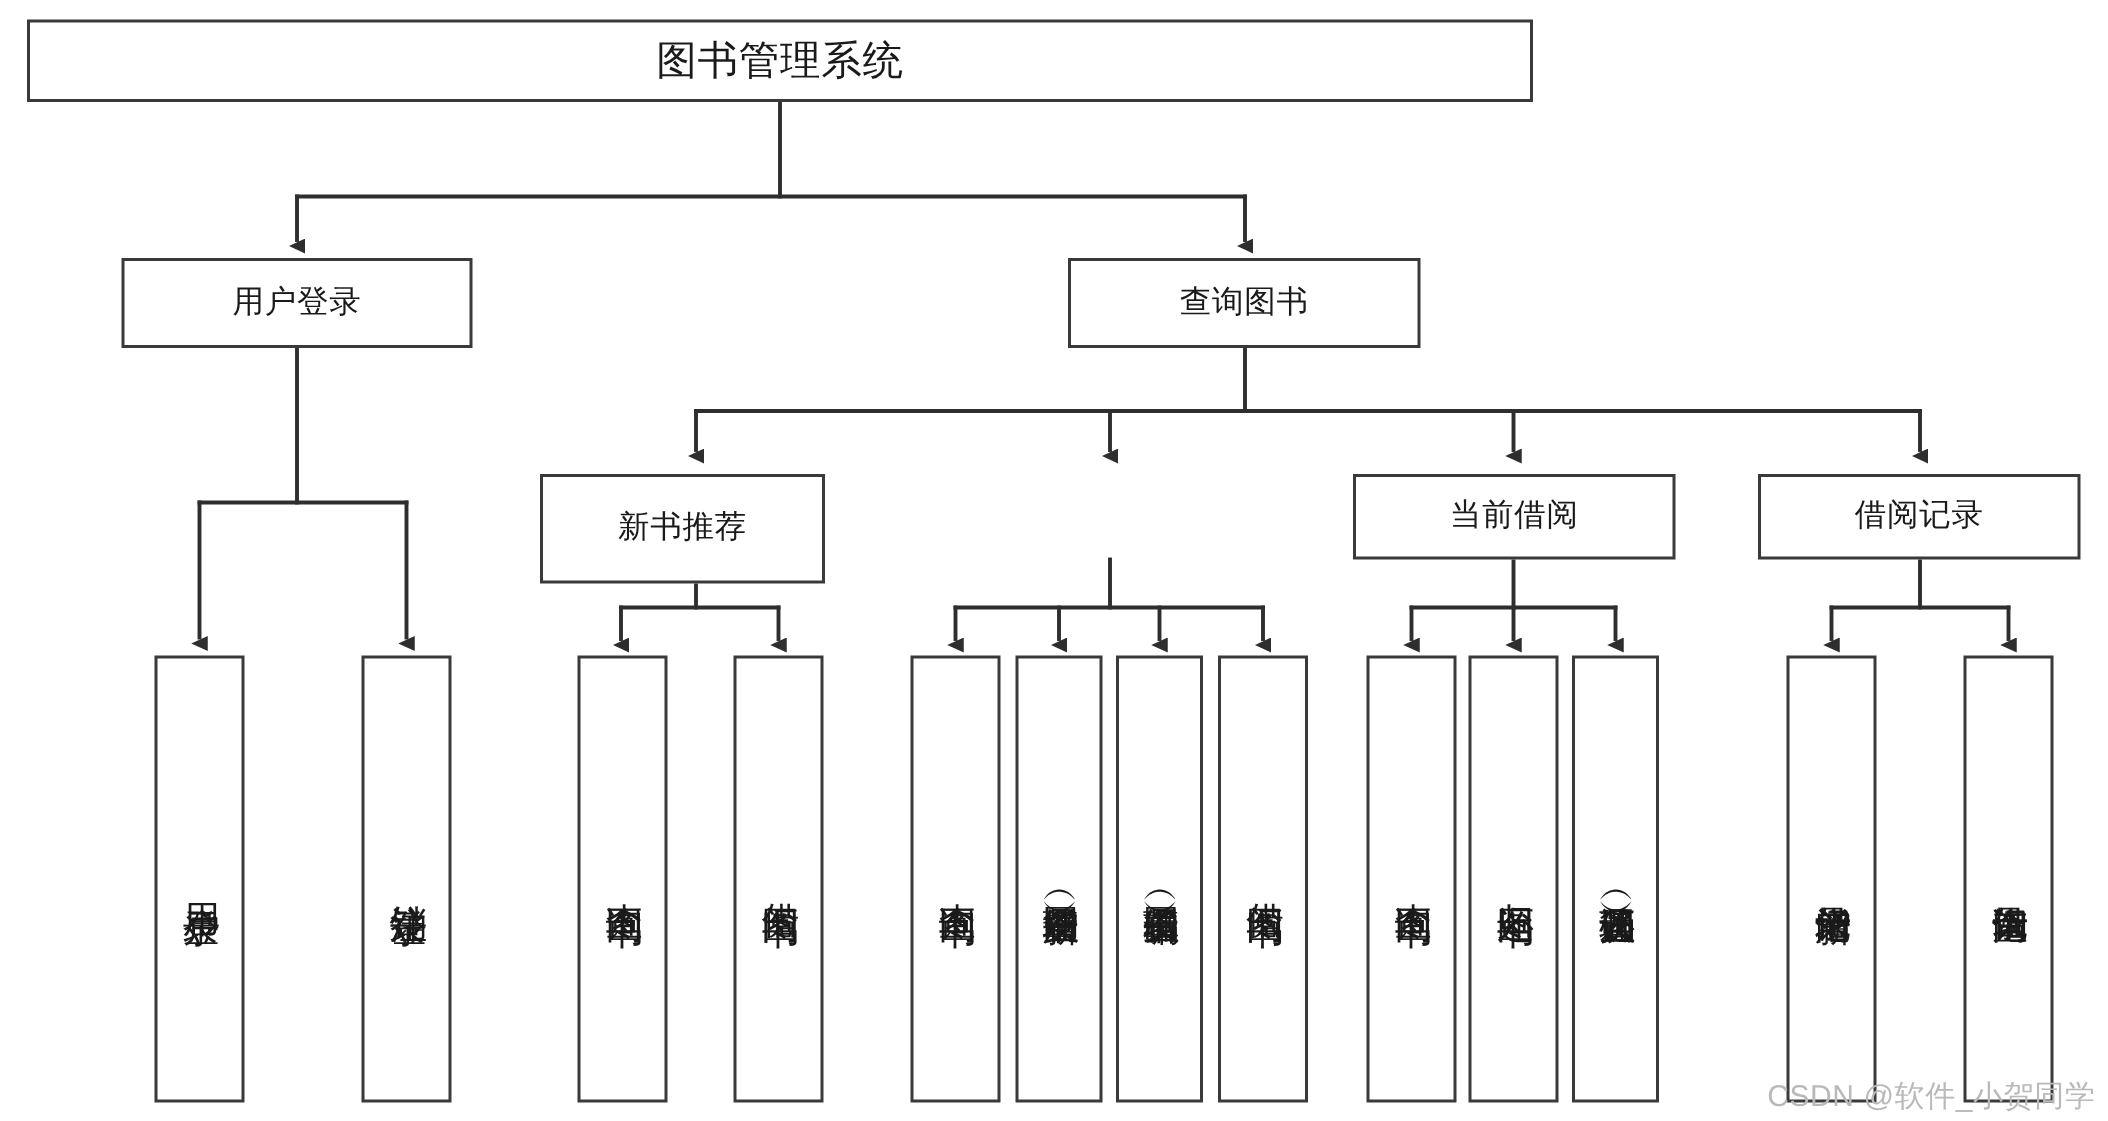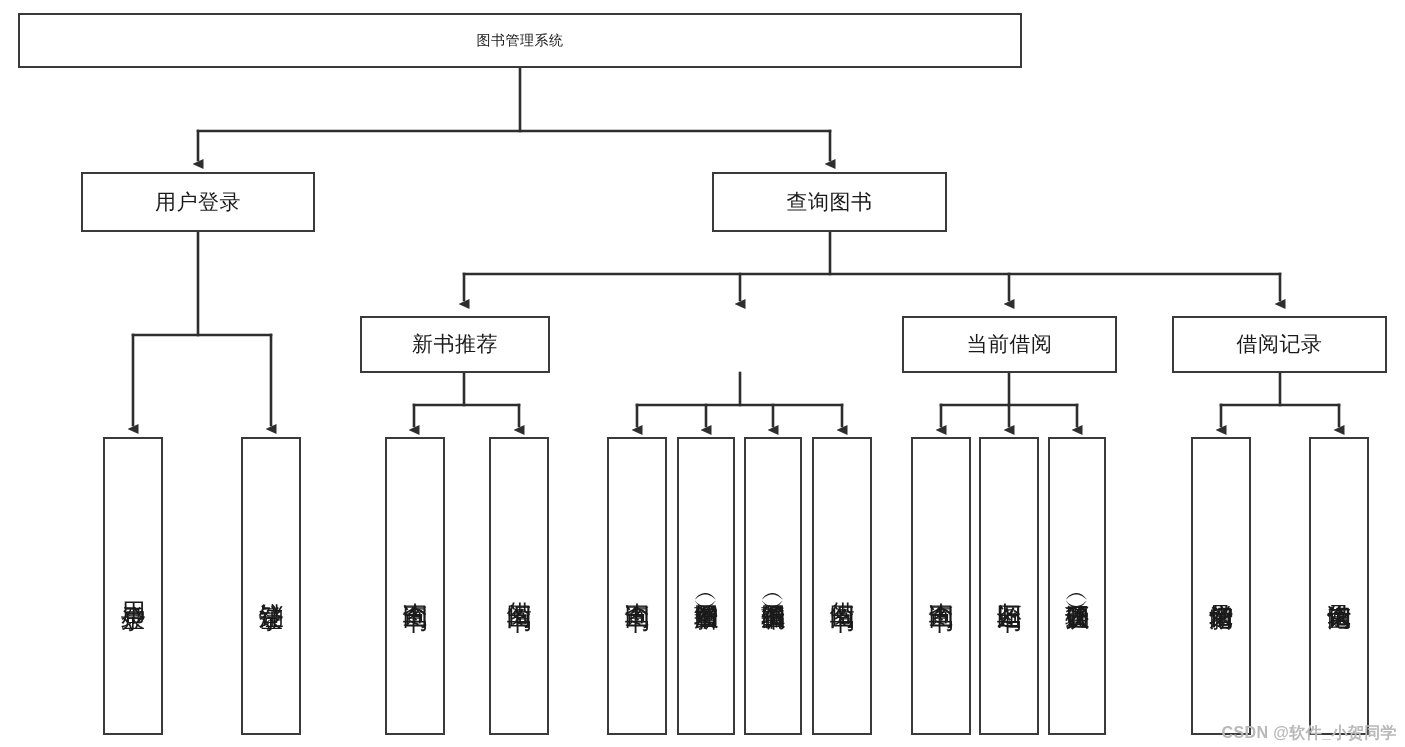--- a/index.html
+++ b/index.html
@@ -42,21 +42,21 @@
     line-height: 1.05;
     letter-spacing: 0.5px;
     color: #1a1a1a;
   }
   
   .node.horiz .node-label {
     font-size: 21px;
     white-space: nowrap;
   }
   .node.root .node-label {
-    font-size: 14px;
+    font-size: 27px;
   }
   
   .node.vert {
     align-items: center;
     justify-content: center;
     padding: 4px 0;
   }
   .node.vert .node-label {
     writing-mode: vertical-rl;
     text-orientation: upright;
@@ -67,27 +67,26 @@
     max-height: 100%;
   }
   .node.vert.tall .node-label {
     font-size: 24px;
     letter-spacing: 0px;
   }
   #watermark {
     position: absolute;
     right: 8px;
     bottom: 3px;
-    font-size: 16px;
+    font-size: 20px;
     color: #b9b9b9;
     letter-spacing: 0.4px;
     z-index: 5;
     white-space: nowrap;
     font-family: "Liberation Sans", "DejaVu Sans", sans-serif;
-    font-weight: bold;
   }
 </style>
 </head>
 <body>
 
 <div id="diagram-root">
 
   <svg id="edges-layer" viewBox="0 0 1405 747" width="1405" height="747" xmlns="http://www.w3.org/2000/svg">
     <defs>
       <marker id="arrowhead" markerWidth="10" markerHeight="11" refX="1" refY="5.5" orient="auto" markerUnits="userSpaceOnUse">
@@ -144,21 +143,21 @@
     <span class="node-label">图书管理系统</span>
   </div>
 
   <div class="node horiz" style="left:81px; top:172px; width:234px; height:60px;">
     <span class="node-label">用户登录</span>
   </div>
   <div class="node horiz" style="left:712px; top:172px; width:235px; height:60px;">
     <span class="node-label">查询图书</span>
   </div>
 
-  <div class="node horiz" style="left:360px; top:316px; width:190px; height:57px;">
+  <div class="node horiz" style="left:360px; top:316px; width:190px; height:73px;">
     <span class="node-label">新书推荐</span>
   </div>
   <div class="node horiz" style="left:1172px; top:316px; width:215px; height:57px;">
     <span class="node-label">借阅记录</span>
   </div>
   <div class="node horiz" style="left:902px; top:316px; width:215px; height:57px;">
     <span class="node-label">当前借阅</span>
   </div>
 
   <div class="node vert" style="left:103px; top:437px; width:60px; height:298px;">

